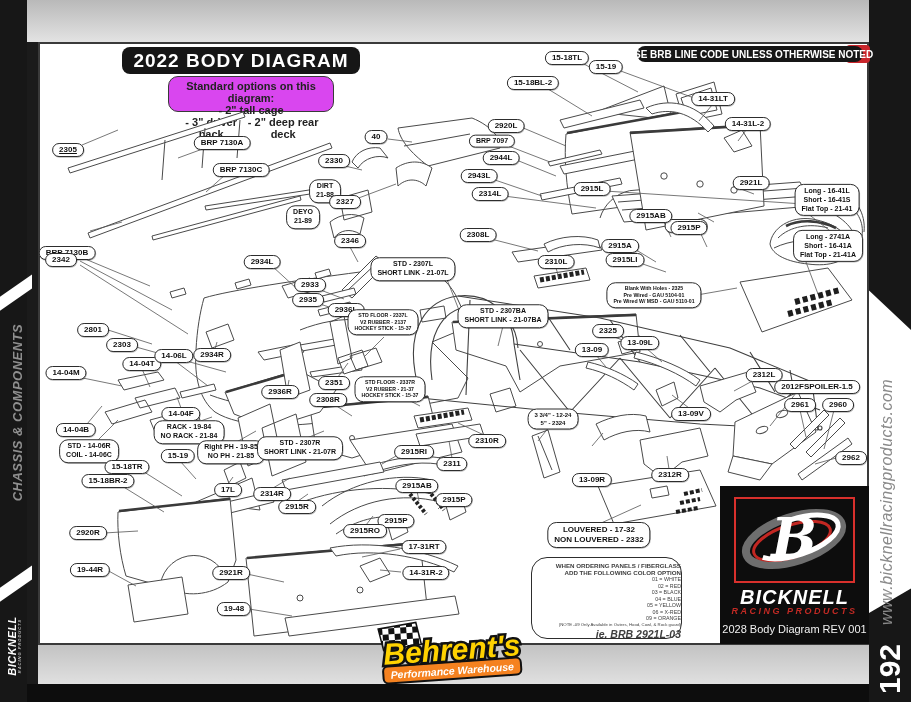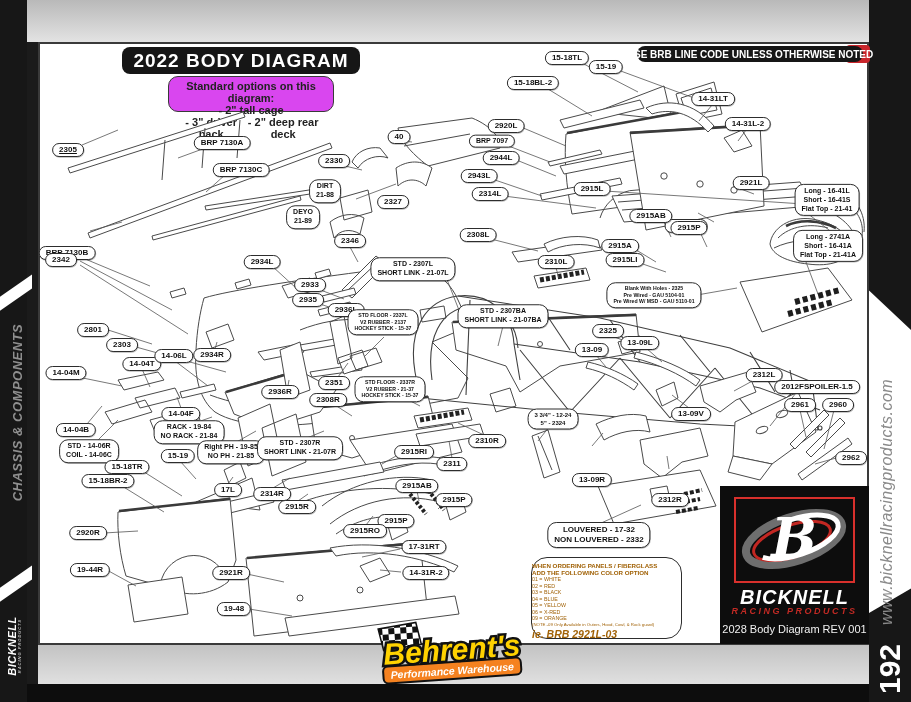--- a/index.html
+++ b/index.html
@@ -37,21 +37,21 @@
   #options-box{left:168px;top:76px;width:166px;height:36px;border:1.4px solid #3a3a3a;border-radius:10px;
     background:#d946ef;font-size:11px;font-weight:bold;color:#222;text-align:center;padding-top:3px;box-sizing:border-box;}
   #options-box .row3{display:flex;justify-content:space-between;padding:0 10px;}
   
   .plabel{position:absolute;transform:translate(-50%,-50%);background:#fff;border:1.2px solid #2d2d2d;
     border-radius:999px;padding:1px 6px;font-size:8px;font-weight:bold;color:#101010;text-align:center;
     line-height:1.25;white-space:pre-line;box-shadow:.5px .7px 0 rgba(0,0,0,.28);}
   .plabel.multi{border-radius:9px;padding:2px 6px;}
   
   #ordering-box{left:531px;top:557px;width:151px;height:82px;border:1.5px solid #2d2d2d;border-radius:16px;
-    background:#fff;text-align:left;color:#a16207;box-sizing:border-box;padding-top:4px;}
+    background:#fff;text-align:right;color:#404040;box-sizing:border-box;padding-top:4px;}
   #ordering-box .t{font-size:6.2px;font-weight:bold;line-height:1.15;}
   #ordering-box .opt{font-size:5.3px;line-height:1.22;}
   #ordering-box .note{font-size:4.3px;margin-top:1px;}
   #ordering-box .ex{font-size:10.5px;font-style:italic;font-weight:bold;margin-top:1px;}
   
   #brand-box{left:720px;top:486px;width:149px;height:158px;background:#0d0d0d;}
   #logo-square{left:14px;top:11px;width:121px;height:86px;border:2px solid #d8302c;box-sizing:border-box;}
   #brand-name{left:0;top:100px;width:149px;text-align:center;color:#fff;font-style:italic;font-weight:bold;
     font-size:20px;letter-spacing:1px;}
   #brand-sub{left:0;top:120px;width:149px;text-align:center;color:#c12a24;font-style:italic;font-weight:bold;
@@ -331,27 +331,27 @@
 </svg>
 
 <div class="abs" id="labels" style="left:0;top:0;width:911px;height:702px;pointer-events:none;">
     <div class="plabel" style="left: 68px; top: 150px; text-decoration: underline;">2305</div>
     <div class="plabel" style="left: 222px; top: 143px;">BRP 7130A</div>
     <div class="plabel" style="left: 241px; top: 170px;">BRP 7130C</div>
     <div class="plabel" style="left: 67px; top: 253px; border-radius: 7px;">BRP 7130B</div>
     <div class="plabel" style="left: 61px; top: 260px;">2342</div>
     <div class="plabel" style="left: 93px; top: 330px;">2801</div>
     <div class="plabel" style="left: 122px; top: 345px;">2303</div>
-    <div class="plabel" style="left: 376px; top: 137px; margin-left: 23px;">40</div>
+    <div class="plabel" style="left: 376px; top: 137px;">40</div>
     <div class="plabel" style="left: 334px; top: 161px;">2330</div>
     <div class="plabel multi" style="left: 325px; top: 191px; font-size: 7px;">DIRT
 21-88</div>
     <div class="plabel multi" style="left: 303px; top: 217px; font-size: 7px;">DEYO
 21-89</div>
-    <div class="plabel" style="left: 345px; top: 202px; margin-left: 48px;">2327</div>
+    <div class="plabel" style="left: 345px; top: 202px;">2327</div>
     <div class="plabel" style="left: 350px; top: 241px;">2346</div>
     <div class="plabel" style="left: 567px; top: 58px;">15-18TL</div>
     <div class="plabel" style="left: 606px; top: 67px;">15-19</div>
     <div class="plabel" style="left: 533px; top: 83px;">15-18BL-2</div>
     <div class="plabel" style="left: 506px; top: 126px;">2920L</div>
     <div class="plabel" style="left: 492px; top: 141px; font-size: 7px;">BRP 7097</div>
     <div class="plabel" style="left: 501px; top: 158px;">2944L</div>
     <div class="plabel" style="left: 479px; top: 176px;">2943L</div>
     <div class="plabel" style="left: 490px; top: 194px;">2314L</div>
     <div class="plabel" style="left: 592px; top: 189px;">2915L</div>
@@ -395,21 +395,21 @@
 HOCKEY STICK - 15-37</div>
     <div class="plabel multi" style="left: 553px; top: 419px; font-size: 6px;">3 3/4" - 12-24
 5" - 2324</div>
     <div class="plabel" style="left: 691px; top: 414px;">13-09V</div>
     <div class="plabel" style="left: 764px; top: 375px;">2312L</div>
     <div class="plabel" style="left: 817px; top: 387px;">2012FSPOILER-1.5</div>
     <div class="plabel" style="left: 800px; top: 405px;">2961</div>
     <div class="plabel" style="left: 838px; top: 405px;">2960</div>
     <div class="plabel" style="left: 851px; top: 458px;">2962</div>
     <div class="plabel" style="left: 592px; top: 480px;">13-09R</div>
-    <div class="plabel" style="left: 670px; top: 500px;">2312R</div>
+    <div class="plabel" style="left: 670px; top: 475px;">2312R</div>
     <div class="plabel" style="left: 487px; top: 441px;">2310R</div>
     <div class="plabel" style="left: 452px; top: 464px;">2311</div>
     <div class="plabel" style="left: 414px; top: 452px;">2915RI</div>
     <div class="plabel" style="left: 66px; top: 373px;">14-04M</div>
     <div class="plabel" style="left: 142px; top: 364px; text-align: right;">14-04T</div>
     <div class="plabel" style="left: 174px; top: 356px;">14-06L</div>
     <div class="plabel" style="left: 212px; top: 355px;">2934R</div>
     <div class="plabel" style="left: 181px; top: 414px;">14-04F</div>
     <div class="plabel" style="left: 76px; top: 430px;">14-04B</div>
     <div class="plabel multi" style="left: 189px; top: 432px; font-size: 7px;">RACK - 19-84

